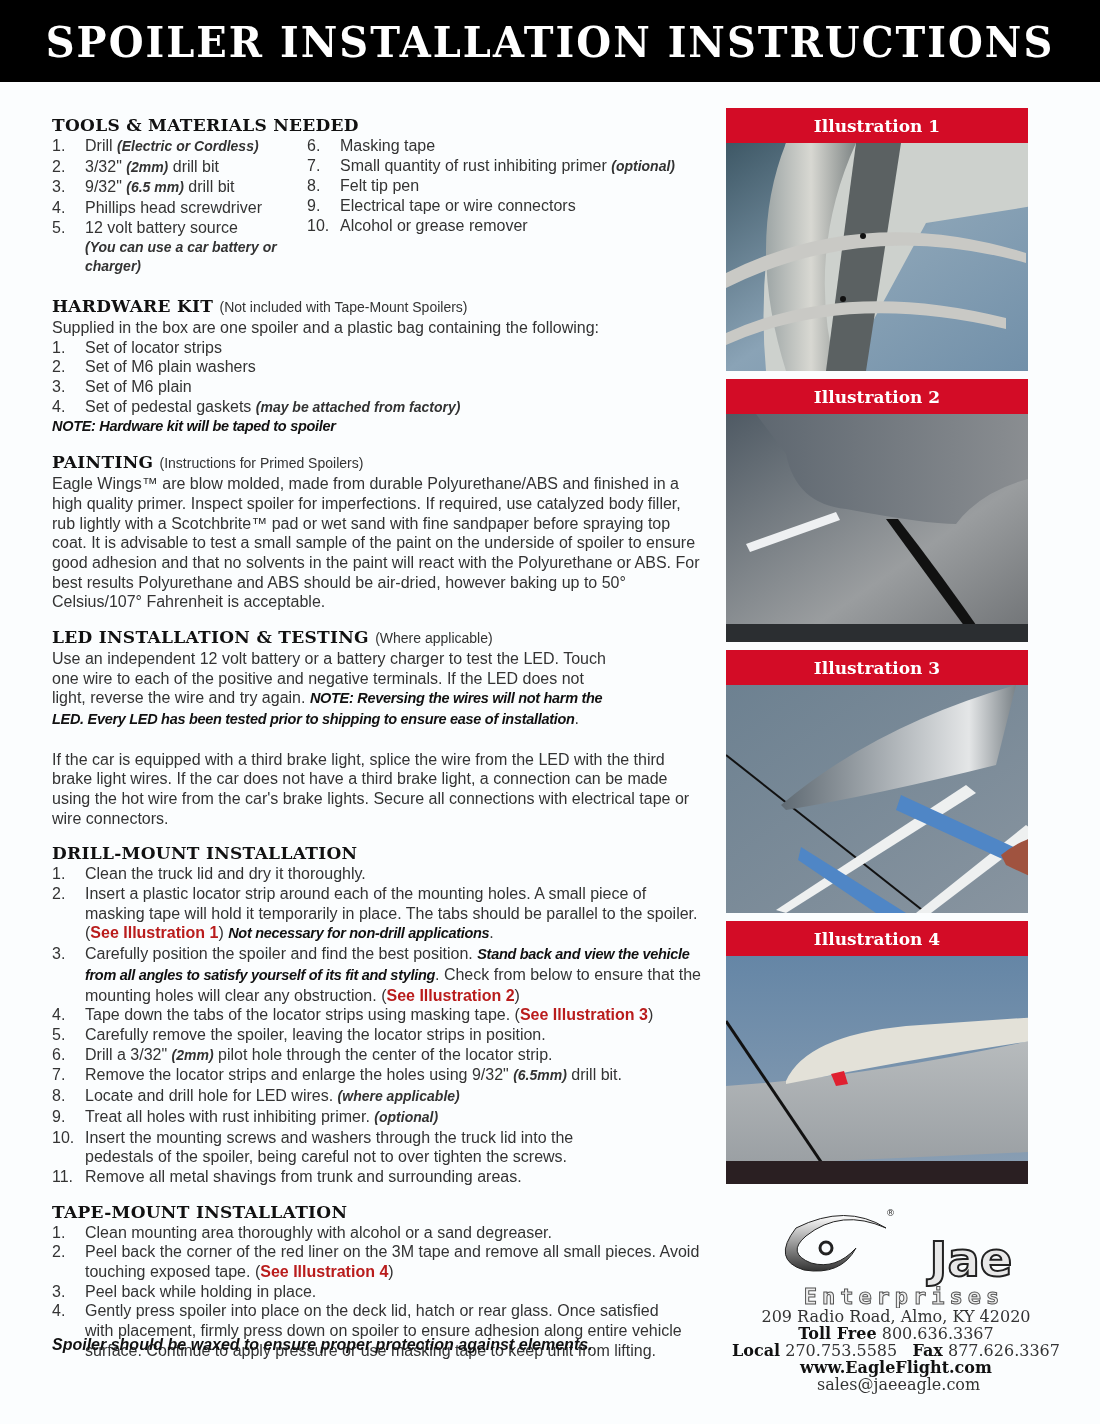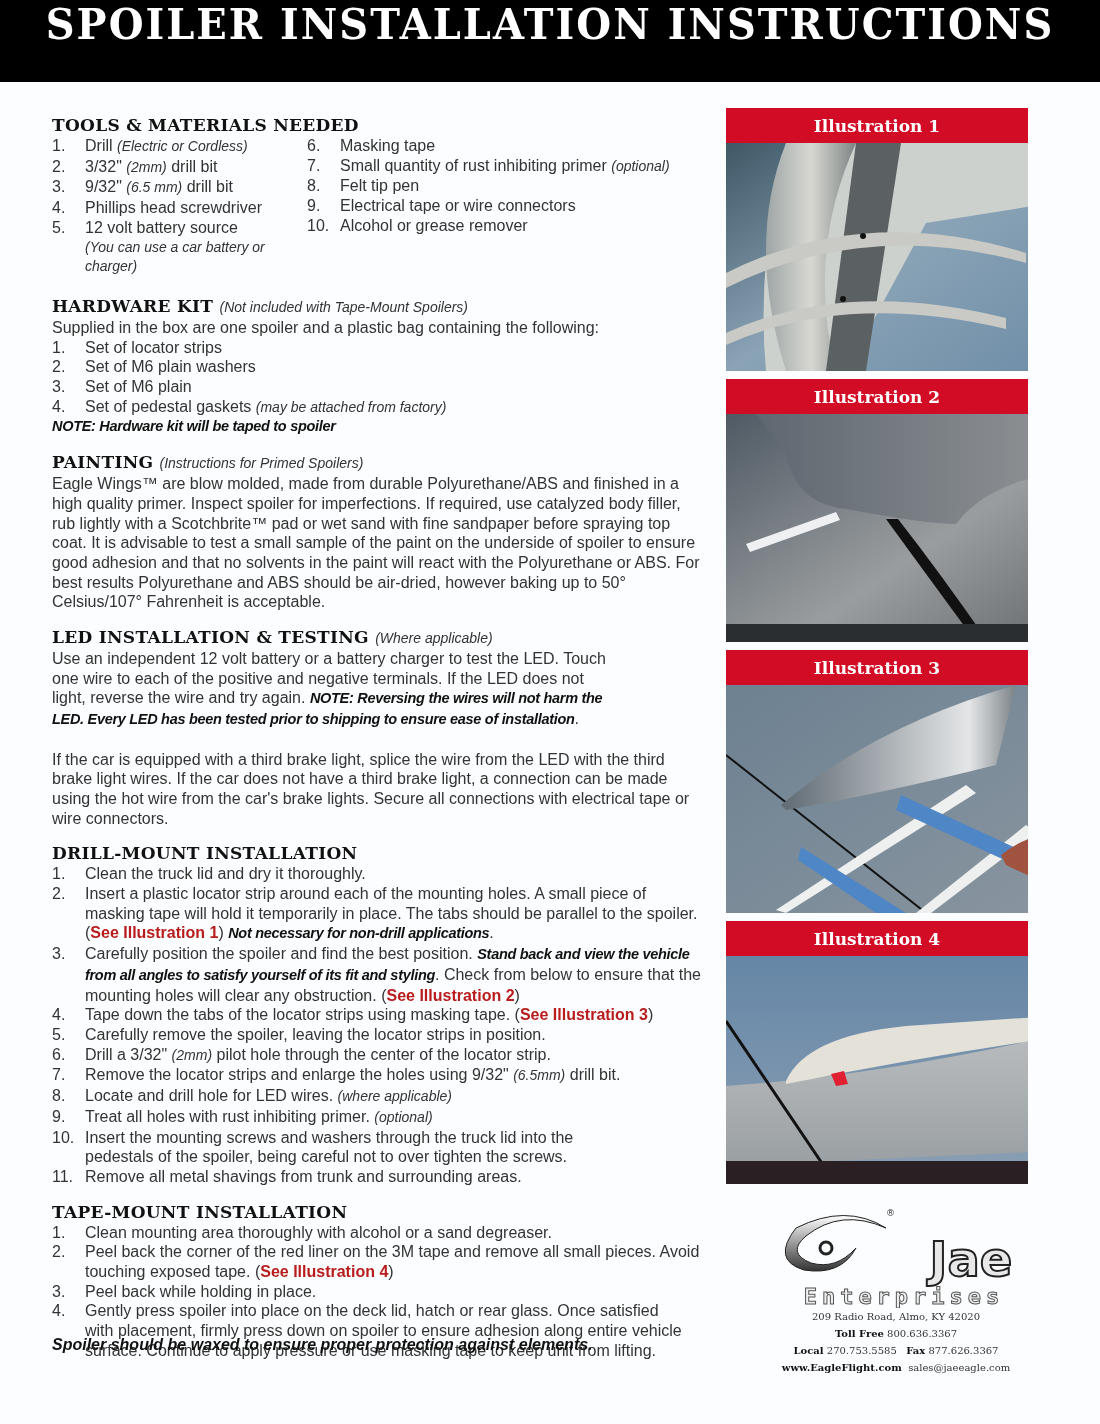--- a/index.html
+++ b/index.html
@@ -1,36 +1,36 @@
 <!DOCTYPE html>
 <html><head>
 <meta charset="utf-8">
 <style>
   * { box-sizing: border-box; margin: 0; padding: 0; }
   html, body { width: 1100px; height: 1424px; background: #fbfdfe; overflow: hidden; }
   body { position: relative; font-family: "Liberation Sans", sans-serif; color: #2a2a2a; }
 
   .banner {
     position: absolute; left: 0; top: 0; width: 1100px; height: 82px;
-    background: #000; display: flex; align-items: flex-start; justify-content: center;
+    background: #000; display: flex; align-items: center; justify-content: center;
   }
   .banner h1 {
     font-family: "DejaVu Serif", serif; font-weight: 900; color: #fff;
     font-size: 40px; letter-spacing: 2px; transform: scaleY(1.05);
   }
 
   .left { position: absolute; left: 52px; top: 114px; width: 650px; }
   .section { margin-bottom: 14px; }
   .sec-title {
     font-family: "DejaVu Serif", serif; font-weight: 900; font-size: 17px;
     color: #111; line-height: 22px; letter-spacing: 0.3px;
   }
-  .sec-sub { font-family: "Liberation Sans", sans-serif; font-weight: normal; font-style: italic; font-size: 14px; color: #333; letter-spacing: 0; }
+  .sec-sub { font-family: "Liberation Sans", sans-serif; font-weight: normal; font-size: 14px; color: #333; letter-spacing: 0; }
   .txt { font-size: 16px; line-height: 19.7px; color: #333; }
-  .it { font-style: italic; font-size: 14px; }
+  .it { font-style: italic; font-size: 14px; font-weight: bold; }
   .bi { font-style: italic; font-weight: bold; color: #111; font-size: 14.5px; letter-spacing: -0.3px; }
   .red { color: #b91c1c; font-weight: bold; }
 
   .twocol { display: flex; }
   .twocol .col { }
   .twocol .col1 { width: 255px; }
   .li { display: flex; font-size: 16px; line-height: 19.7px; color: #333; }
   .li .n { width: 33px; flex: none; }
   .li .t { flex: 1; }
   .indent { padding-left: 33px; }
@@ -40,21 +40,21 @@
   .illus-head {
     height: 35px; background: #d30c26; color: #fff;
     font-family: "DejaVu Serif", serif; font-weight: bold; font-size: 17px;
     display: flex; align-items: center; justify-content: center;
   }
   .illus-img { height: 228px; position: relative; overflow: hidden; }
   .illus svg { display: block; width: 326px; height: 228px; }
 
   .logo-block { position: absolute; left: 726px; top: 1198px; width: 340px; text-align: center; }
   .logo-mark { height: 110px; position: relative; }
-  .contact { font-family: "DejaVu Serif", serif; font-size: 10px; color: #333; line-height: 17px; }
+  .contact { font-family: "DejaVu Serif", serif; font-size: 16px; color: #333; line-height: 17px; }
   .contact b { color: #111; }
 
   .footer-note {
     position: absolute; left: 52px; top: 1336px;
     font-style: italic; font-weight: bold; font-size: 16px; color: #111;
   }
 </style>
 </head>
 <body>
 

